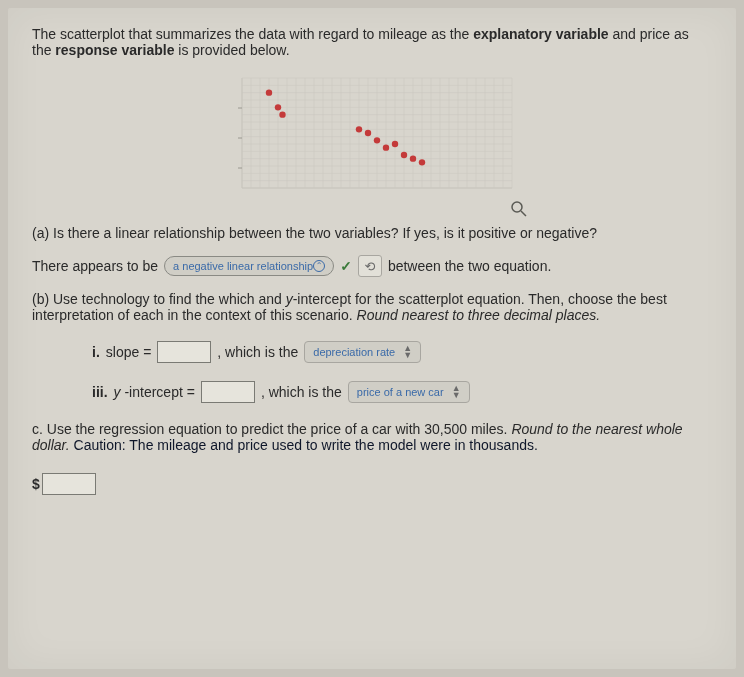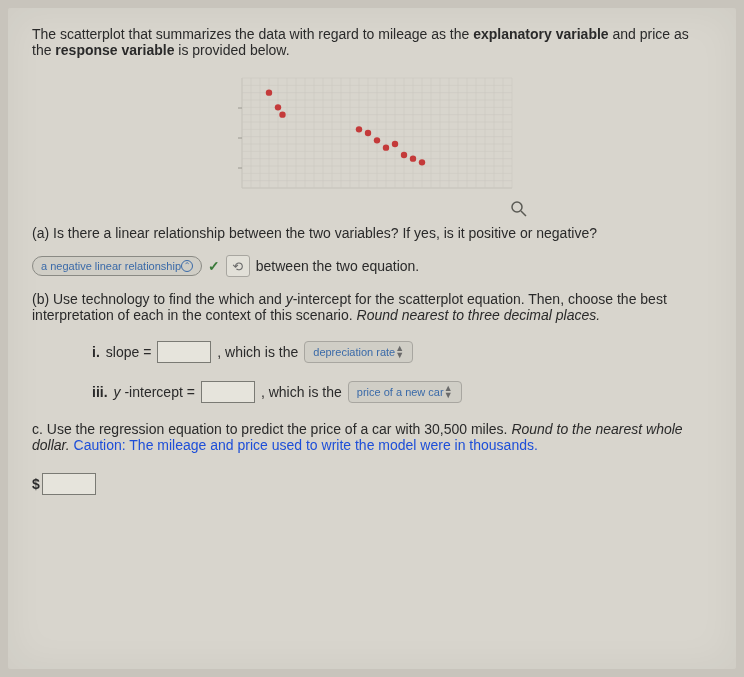--- a/index.html
+++ b/index.html
@@ -92,34 +92,35 @@
   .num-input {
     width: 54px;
     height: 22px;
     border: 1px solid #7a7a74;
     background: #e6e4dc;
     box-sizing: border-box;
   }
   .select-pill {
     display: inline-flex;
     align-items: center;
+    gap: 8px;
     background: #d0cec6;
     border: 1px solid #a8a6a0;
     color: #3a6aa8;
     font-size: 11px;
     padding: 3px 8px;
     border-radius: 4px;
     cursor: pointer;
   }
   .select-pill .updown {
     color: #6a6a6a;
     font-size: 9px;
     line-height: 7px;
   }
-  .caution { color: #1d4ed8; }
+  .caution { color: #0f172a; }
   .dollar-row {
     margin-top: 20px;
     display: flex;
     align-items: center;
     gap: 2px;
   }
 </style>
 </head>
 <body>
 
@@ -214,20 +215,21 @@
         </svg>
       </span>
     </div>
   </div>
 
   <div class="question">
     <span>(a) Is there a linear relationship between the two variables? If yes, is it positive or negative?</span>
   </div>
 
   <div class="line">
+    <span>There appears to be</span>
     <span class="pill">
       <span>a negative linear relationship</span>
       <span class="arrow-circle">⌃</span>
     </span>
     <span class="check">✓</span>
     <span class="retry-box">⟲</span>
     <span>between the two equation.</span>
   </div>
 
   <div class="question">

